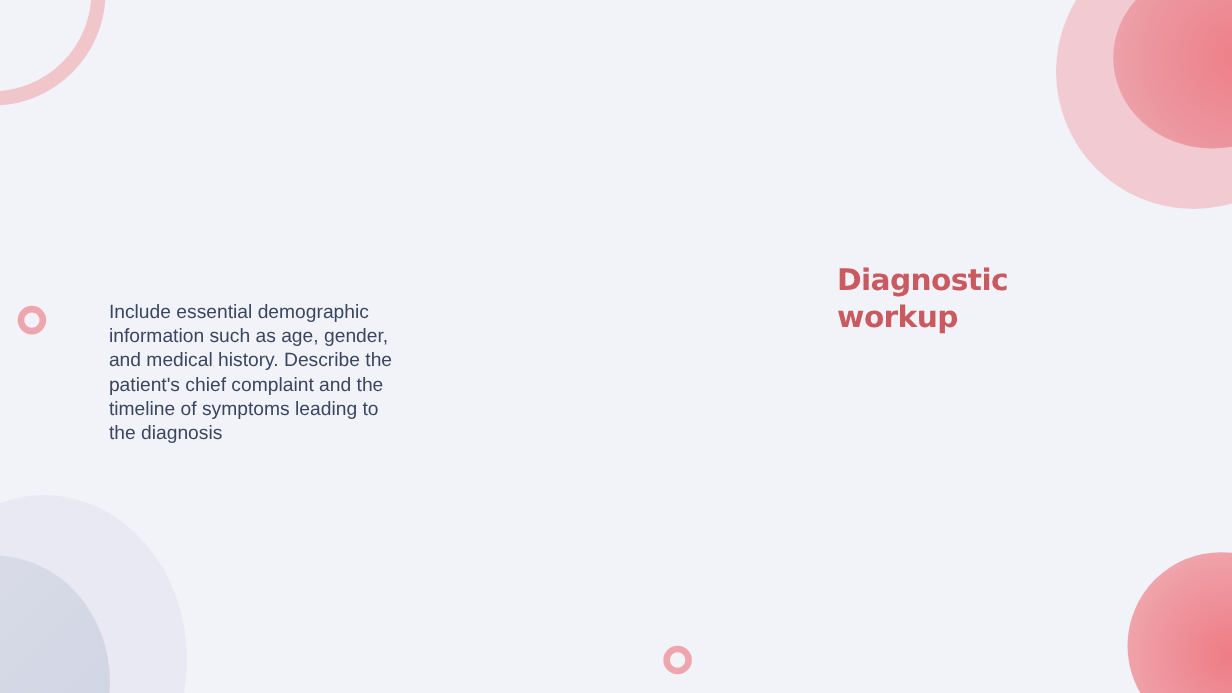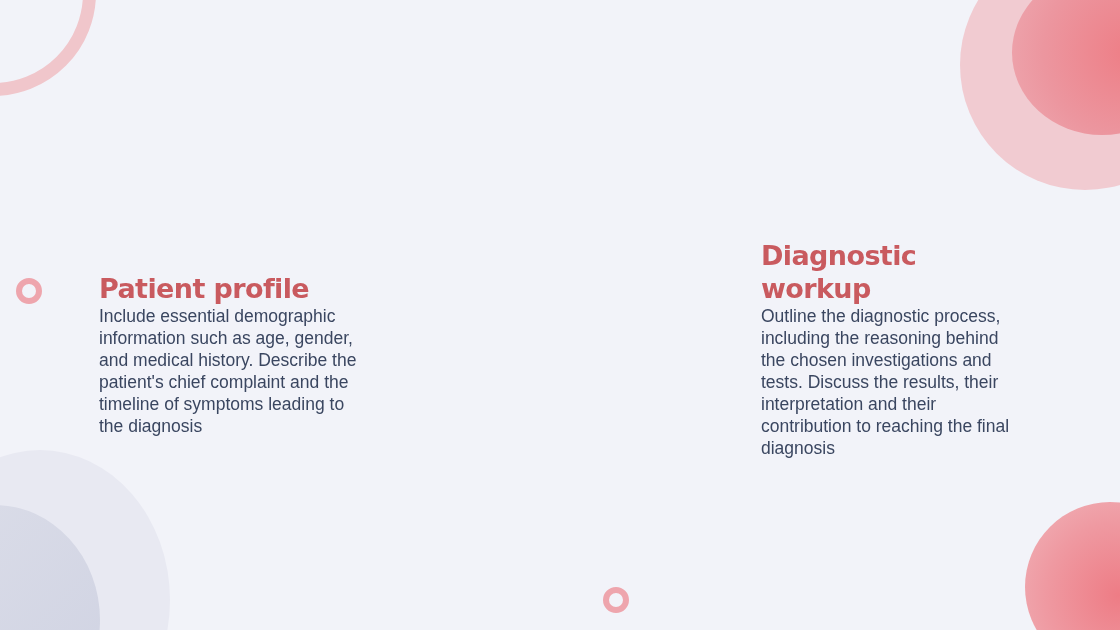--- a/index.html
+++ b/index.html
@@ -50,21 +50,21 @@
       font-weight: bold; font-size: 46px; letter-spacing: -1px;
       color: #1f3352;
     }
 
     
     .col { position: absolute; width: 270px; }
     .col-1 { left: 99px; top: 272px; }
     .col-2 { left: 430px; top: 272px; }
     .col-3 { left: 761px; top: 239px; }
     .col h2 {
-      margin: 0 0 0 0;
+      margin: 0 0 12px 0;
       font-family: "DejaVu Sans", sans-serif;
       font-weight: bold; font-size: 27px; line-height: 33px;
       letter-spacing: -0.6px;
       color: #c95a5f;
     }
     .col-3 h2 { width: 180px; }
     .col p {
       margin: 0;
       font-family: "Liberation Sans", sans-serif;
       font-size: 17.5px; line-height: 22px;
@@ -80,22 +80,20 @@
   <div class="deco tr-outer"></div>
   <div class="deco tr-inner"></div>
   <div class="deco bl-outer"></div>
   <div class="deco bl-inner"></div>
   <div class="deco br-circle"></div>
   <div class="deco small-ring ring-left"></div>
   <div class="deco small-ring ring-bottom"></div>
 
 
   <div class="col col-1">
-    <h2>Patient profile</h2>
     <p>Include essential demographic information such as age, gender, and medical history. Describe the patient's chief complaint and the timeline of symptoms leading to the diagnosis</p>
   </div>
 
 
   <div class="col col-3">
     <h2>Diagnostic workup</h2>
-    <p>Outline the diagnostic process, including the reasoning behind the chosen investigations and tests. Discuss the results, their interpretation and their contribution to reaching the final diagnosis</p>
   </div>
 </div>
 
 </body></html>

